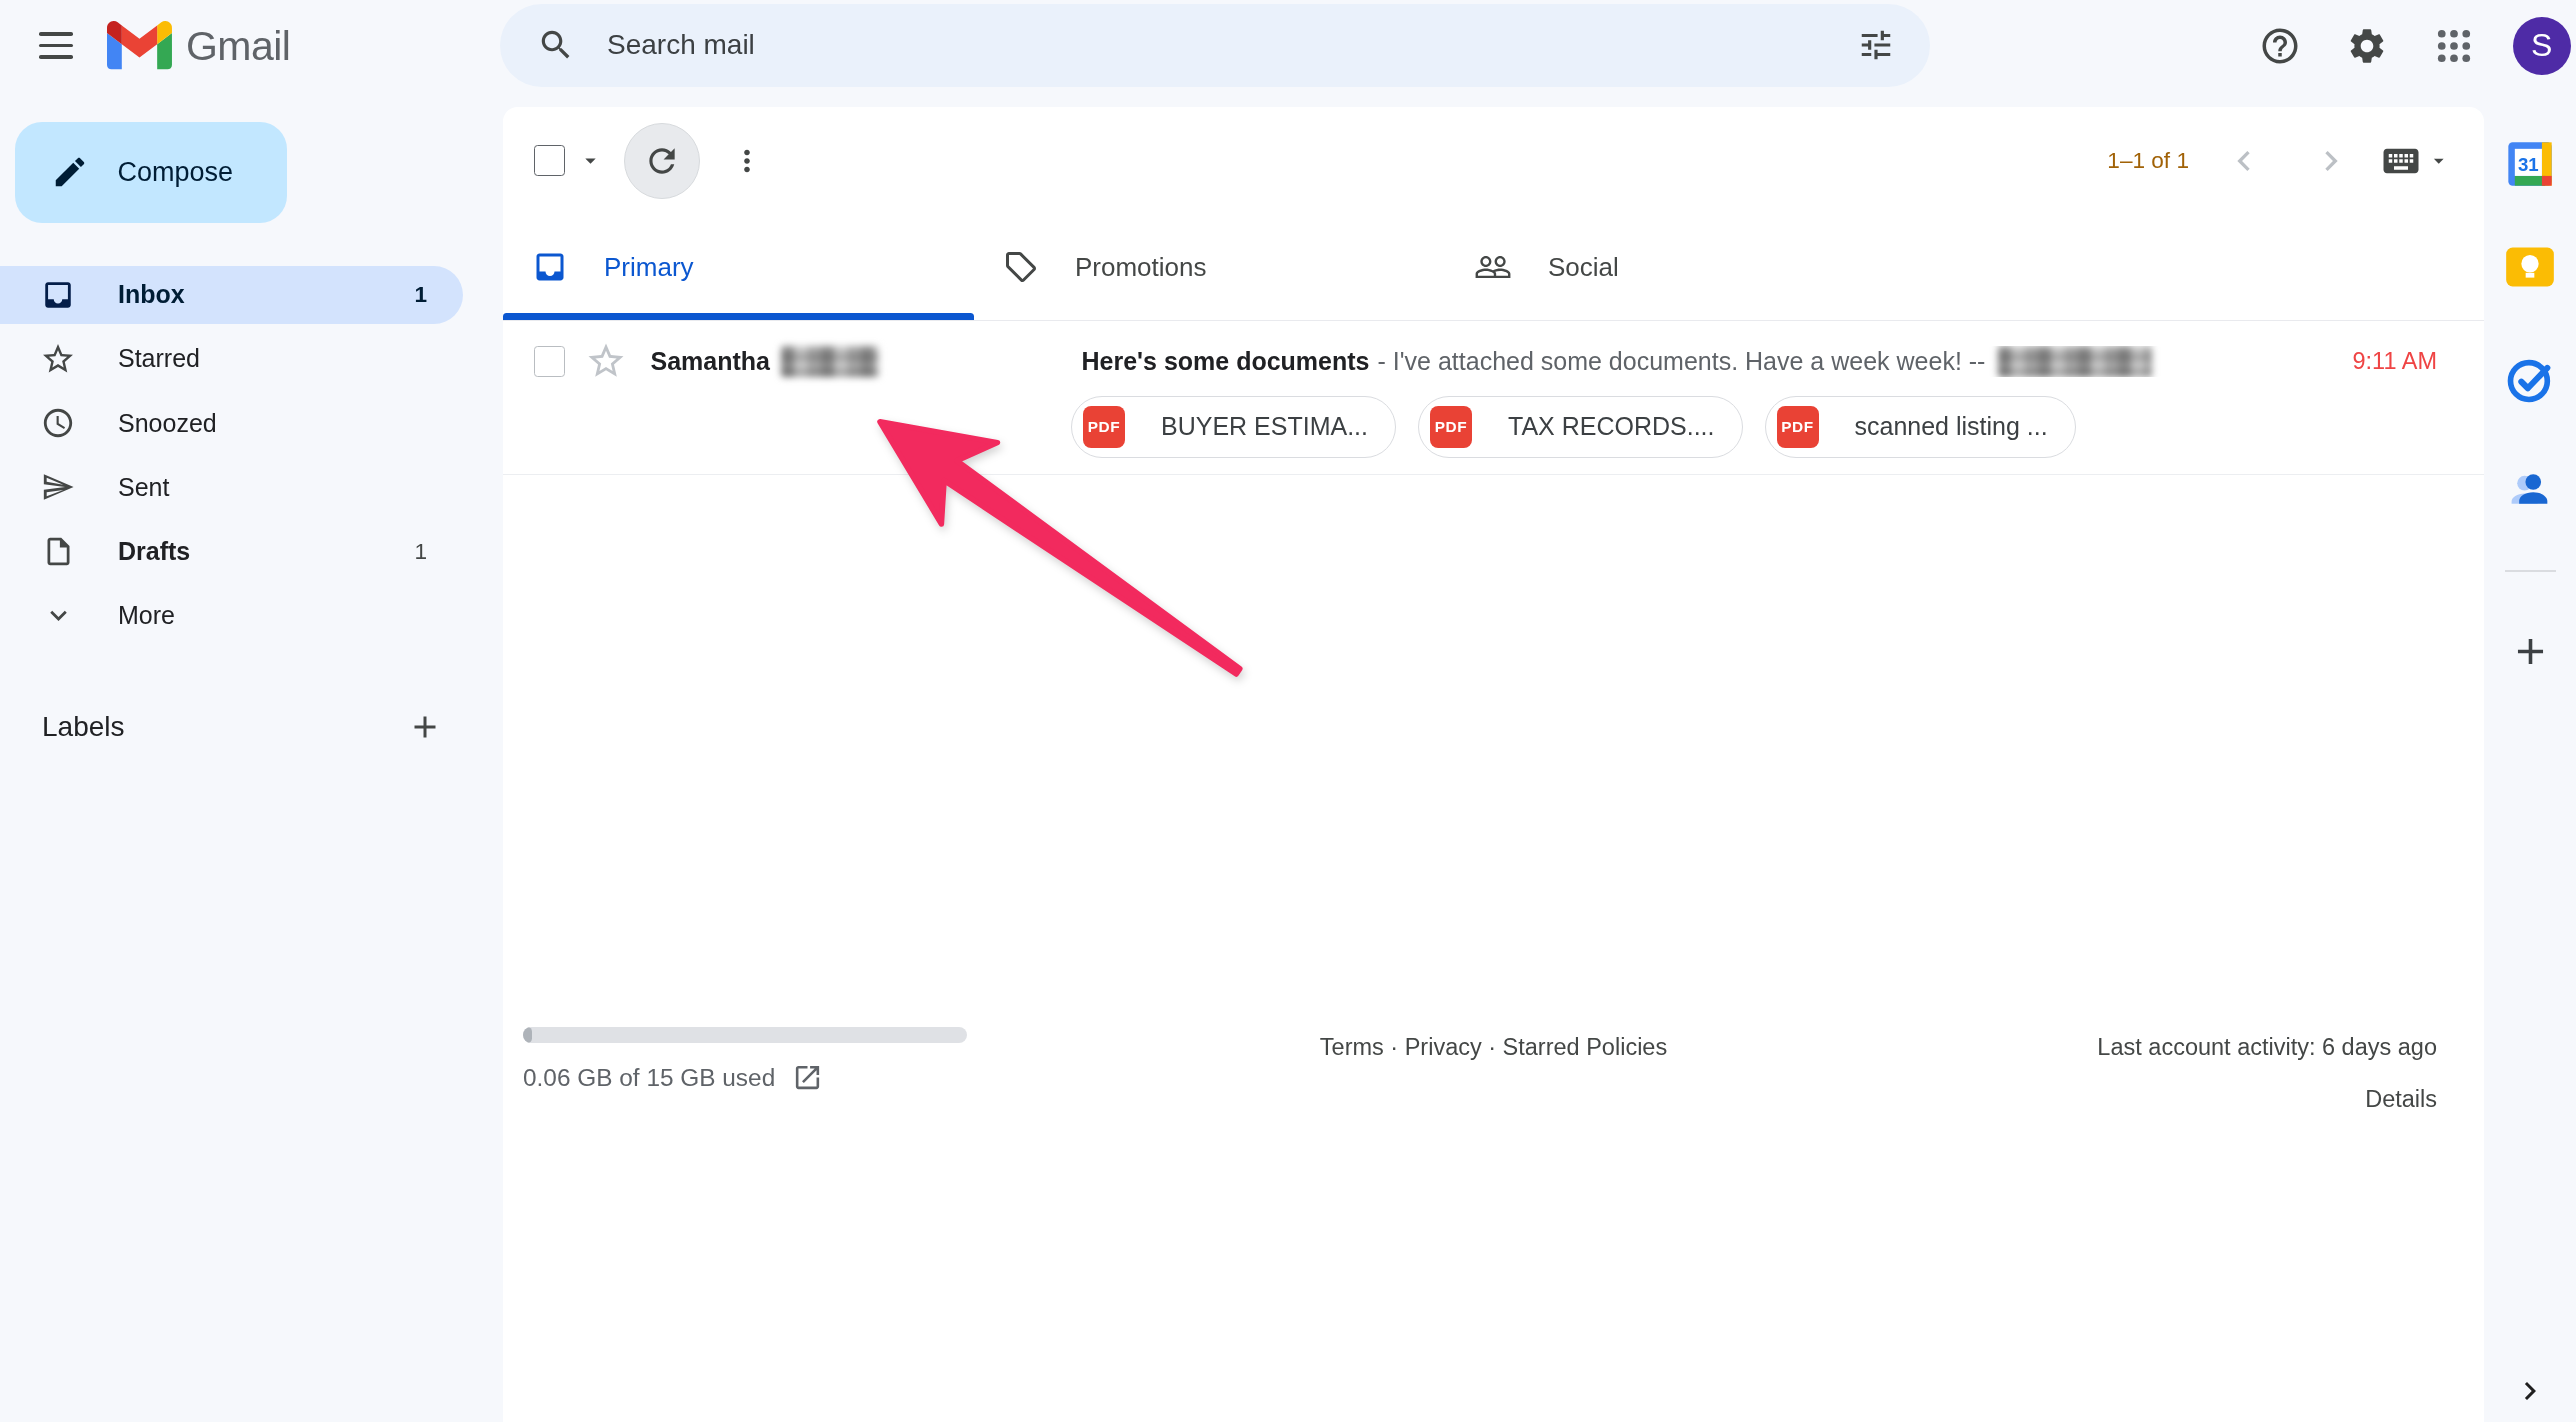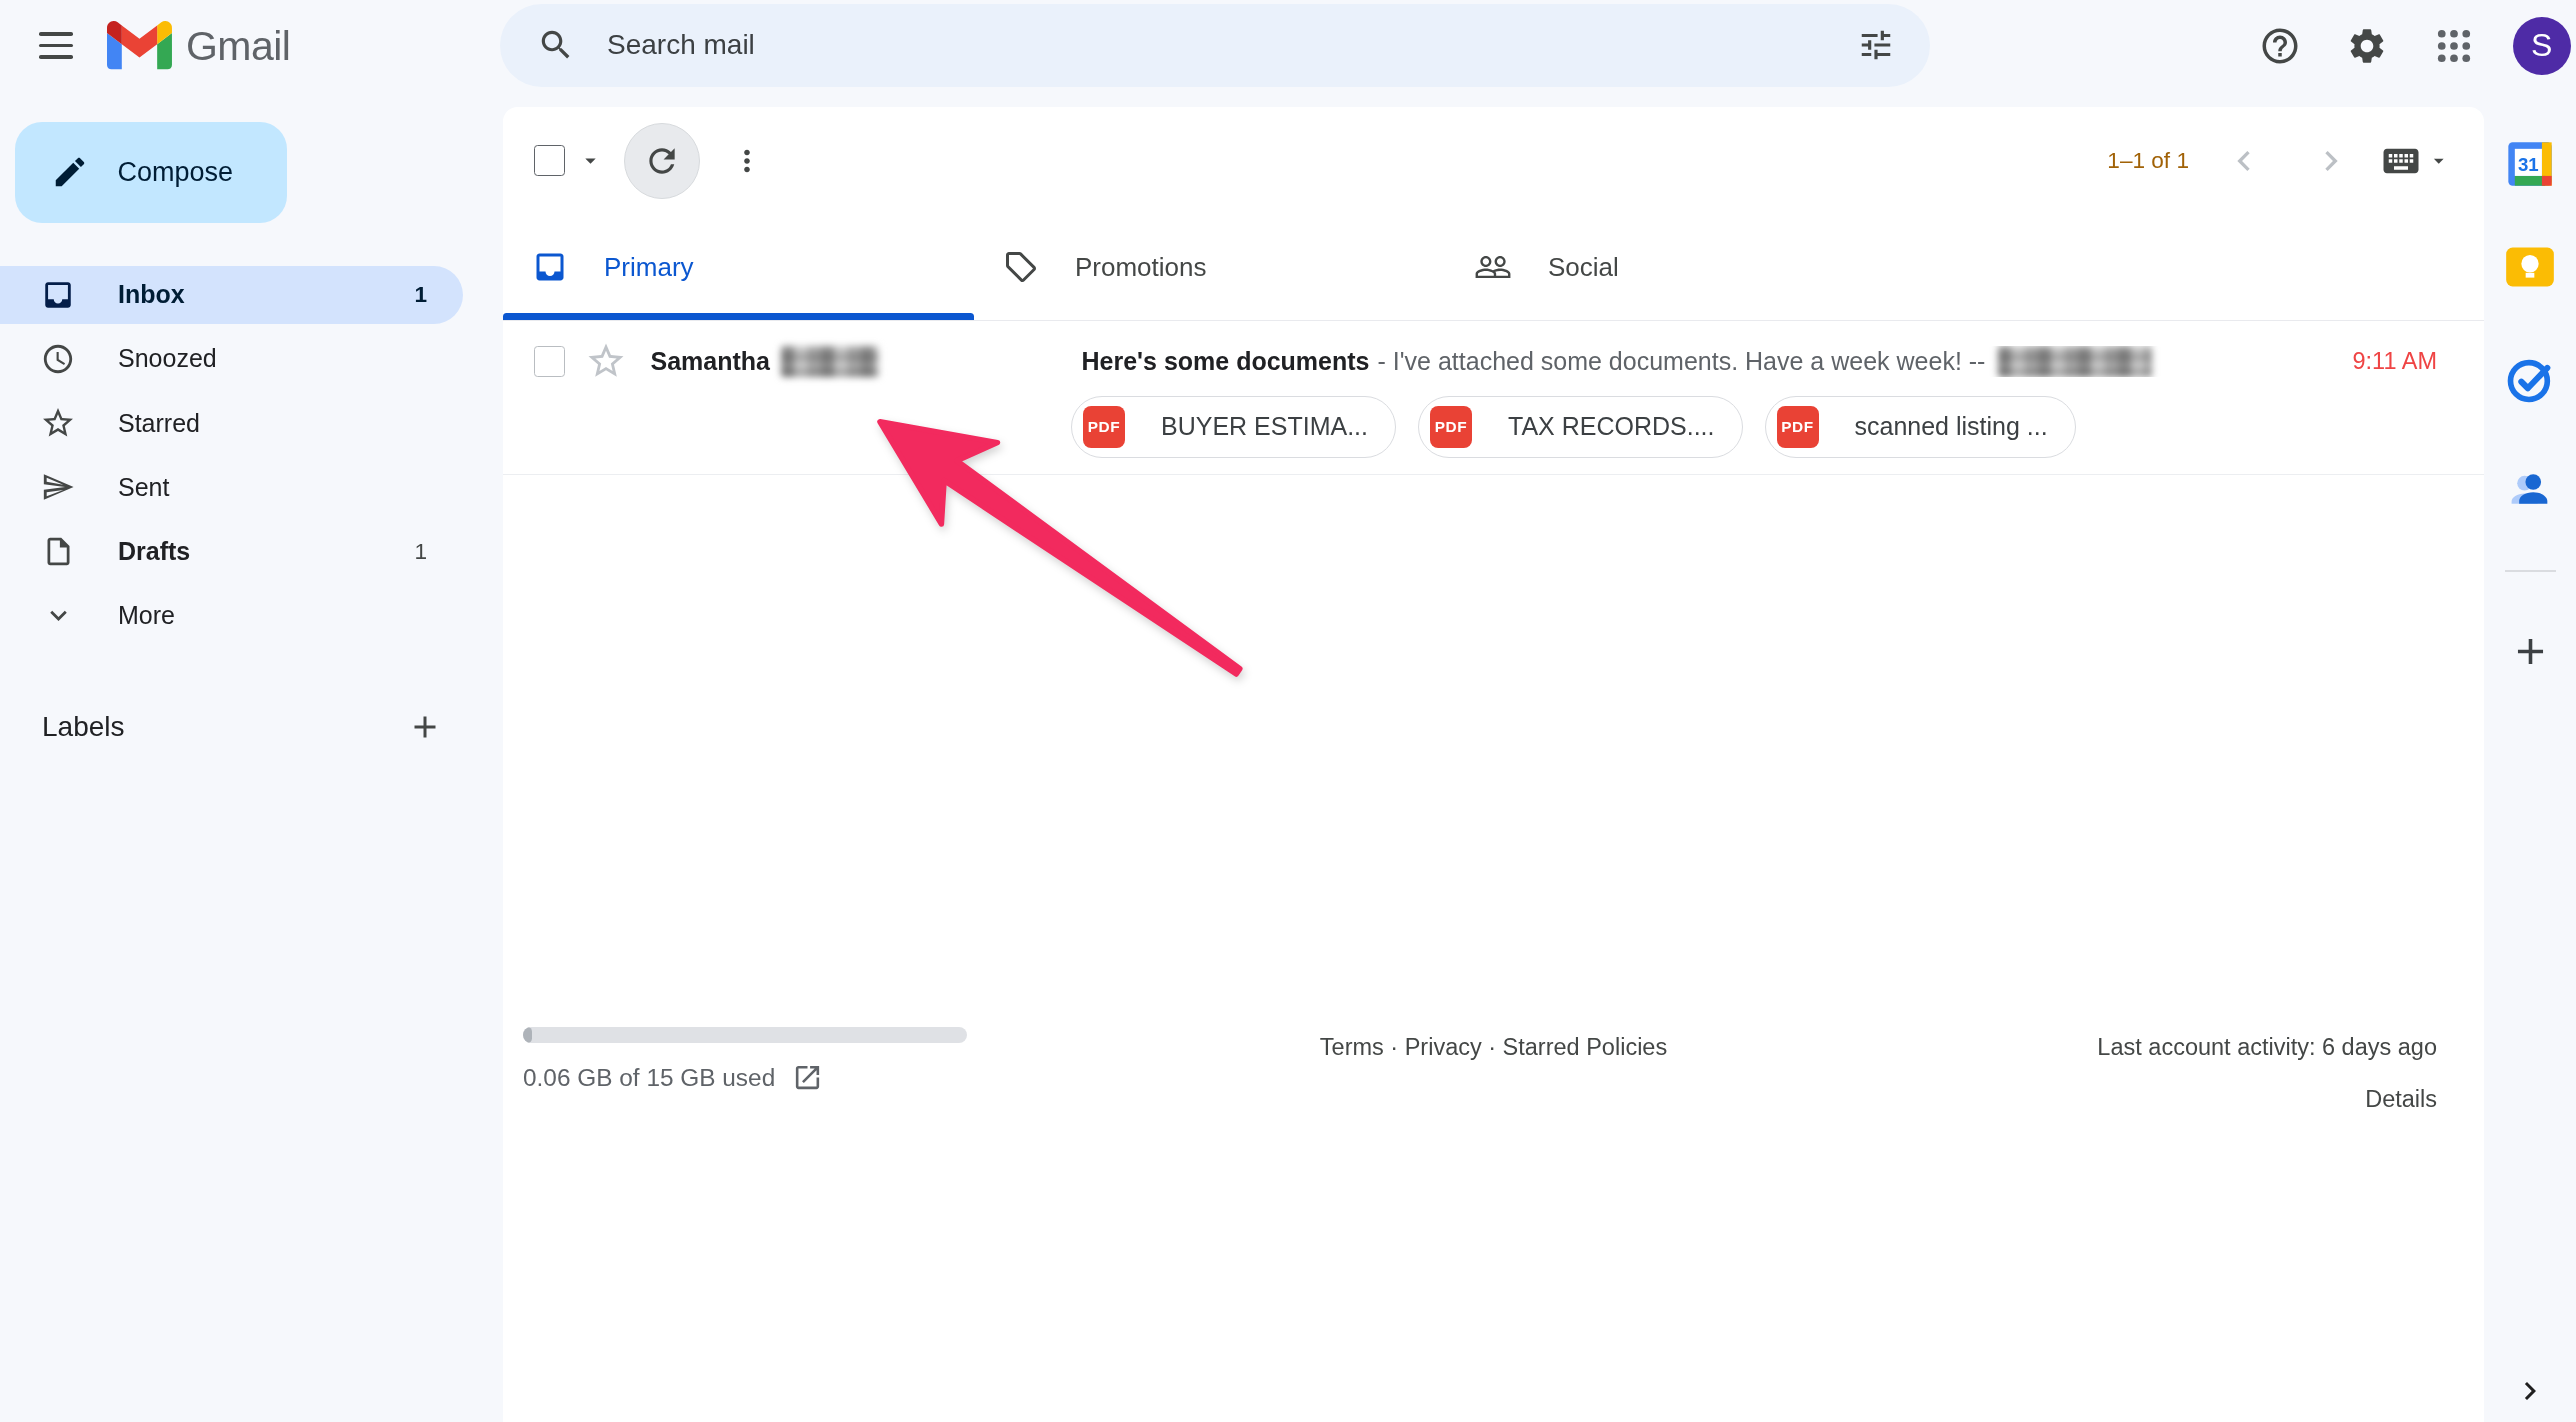--- a/index.html
+++ b/index.html
@@ -219,34 +219,34 @@
         <span class="nav-icon">
           <svg width="34" height="34" viewBox="0 0 24 24" fill="#041e49">
               <path d="M19 3H4.99c-1.1 0-1.98.9-1.98 2L3 19c0 1.1.89 2 1.99 2H19c1.1 0 2-.9 2-2V5c0-1.1-.9-2-2-2zm0 12h-4c0 1.66-1.34 3-3 3s-3-1.34-3-3H4.99V5H19v10z"></path>
             </svg>
         </span>
         <span class="nav-label">Inbox</span>
         <span class="nav-count">1</span>
       </div>
       <div class="nav-item">
         <span class="nav-icon">
+          <svg width="36" height="36" viewBox="0 0 24 24" fill="#444746">
+              <path d="M22 9.24l-7.19-.62L12 2 9.19 8.63 2 9.24l5.46 4.73L5.82 21 12 17.27 18.18 21l-1.63-7.03L22 9.24zM12 15.4l-3.76 2.27 1-4.28-3.32-2.88 4.38-.38L12 6.1l1.71 4.04 4.38.38-3.32 2.88 1 4.28L12 15.4z"></path>
+            </svg>
+        </span>
+        <span class="nav-label">Starred</span>
+        <span class="nav-count"></span>
+      </div>
+      <div class="nav-item">
+        <span class="nav-icon">
           <svg width="34" height="34" viewBox="0 0 24 24" fill="#444746">
               <path d="M11.99 2C6.47 2 2 6.48 2 12s4.47 10 9.99 10C17.52 22 22 17.52 22 12S17.52 2 11.99 2zM12 20c-4.42 0-8-3.58-8-8s3.58-8 8-8 8 3.58 8 8-3.58 8-8 8zm.5-13H11v6l5.25 3.15.75-1.23-4.5-2.67z"></path>
             </svg>
         </span>
         <span class="nav-label">Snoozed</span>
-        <span class="nav-count"></span>
-      </div>
-      <div class="nav-item">
-        <span class="nav-icon">
-          <svg width="36" height="36" viewBox="0 0 24 24" fill="#444746">
-              <path d="M22 9.24l-7.19-.62L12 2 9.19 8.63 2 9.24l5.46 4.73L5.82 21 12 17.27 18.18 21l-1.63-7.03L22 9.24zM12 15.4l-3.76 2.27 1-4.28-3.32-2.88 4.38-.38L12 6.1l1.71 4.04 4.38.38-3.32 2.88 1 4.28L12 15.4z"></path>
-            </svg>
-        </span>
-        <span class="nav-label">Starred</span>
         <span class="nav-count"></span>
       </div>
       <div class="nav-item">
         <span class="nav-icon">
           <svg width="34" height="34" viewBox="0 0 24 24" fill="#444746">
               <path d="M2.01 3L2 10l15 2-15 2 .01 7L23 12 2.01 3zM4 8.25V5.4l11.7 5.01L4 8.25zm.01 10.35v-2.85l11.7-1.56L4.01 18.6z"></path>
             </svg>
         </span>
         <span class="nav-label">Sent</span>
         <span class="nav-count"></span>

